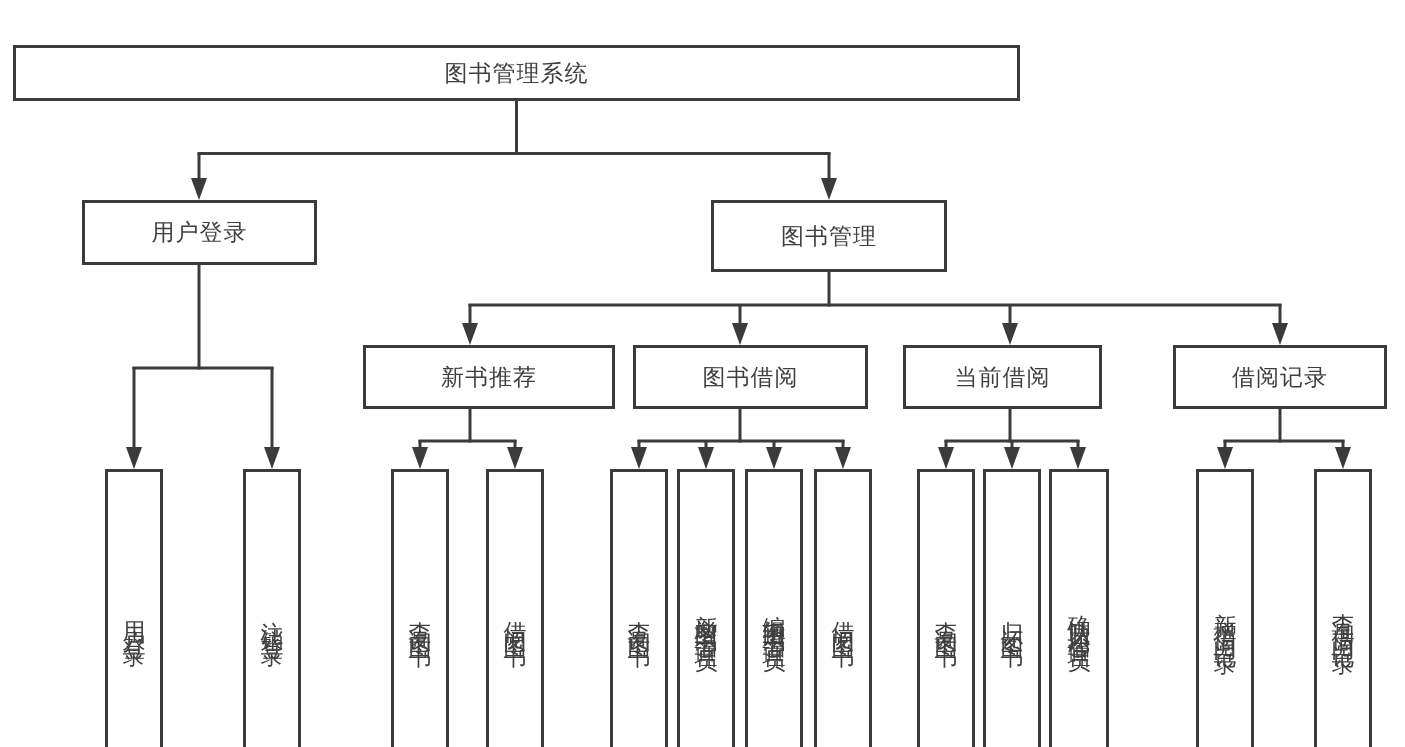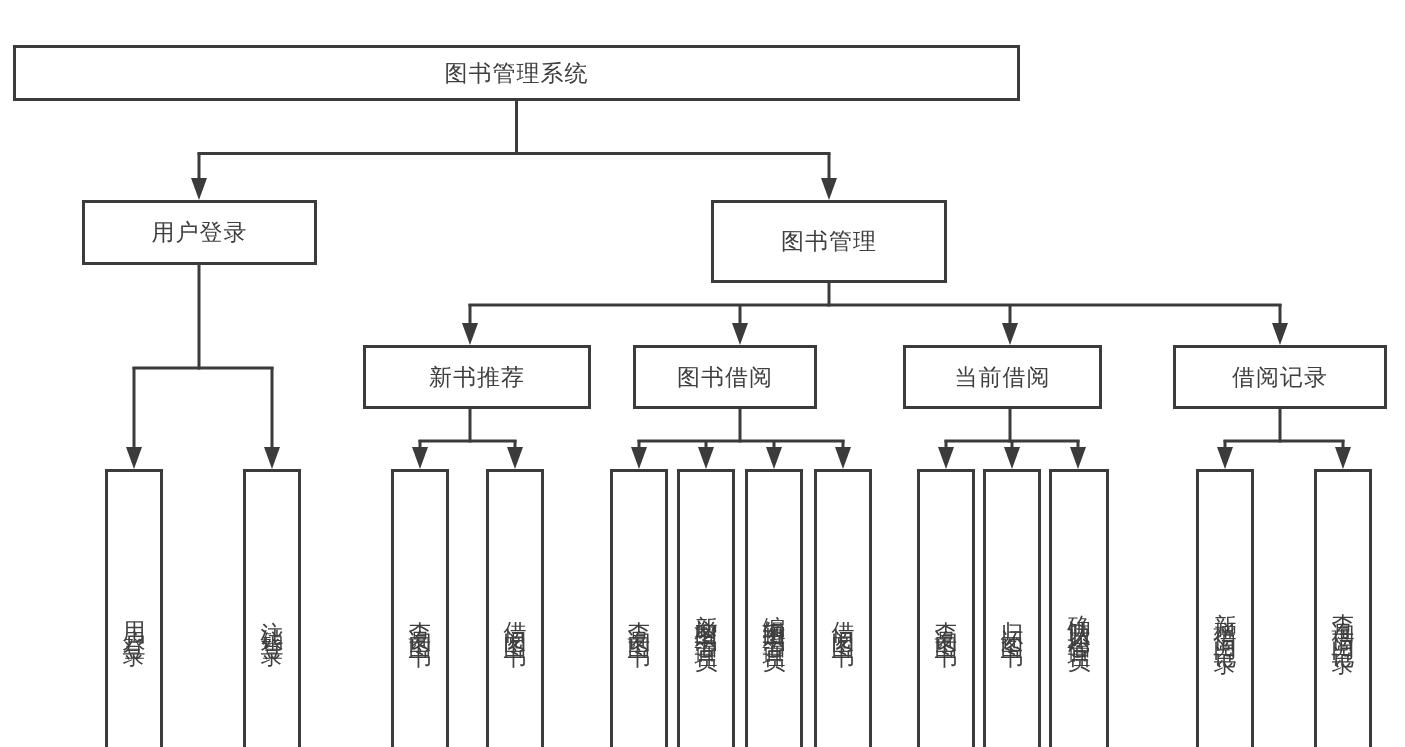--- a/index.html
+++ b/index.html
@@ -119,24 +119,24 @@
       <polygon points="1012,437 1004,415 1020,415"></polygon>
       <polygon points="1078,437 1070,415 1086,415"></polygon>
       <polygon points="1225,437 1217,415 1233,415"></polygon>
       <polygon points="1343,437 1335,415 1351,415"></polygon>
     </g>
   </svg>
 
   <div class="node" style="left:13px; top:13px; width:1007px; height:56px;">图书管理系统</div>
 
   <div class="node" style="left:82px; top:168px; width:235px; height:65px;">用户登录</div>
-  <div class="node" style="left:711px; top:168px; width:236px; height:83px;">图书管理</div>
+  <div class="node" style="left:711px; top:168px; width:236px; height:72px;">图书管理</div>
 
-  <div class="node" style="left:363px; top:313px; width:228px; height:64px;">新书推荐</div>
-  <div class="node" style="left:633px; top:313px; width:184px; height:64px;">图书借阅</div>
+  <div class="node" style="left:363px; top:313px; width:252px; height:64px;">新书推荐</div>
+  <div class="node" style="left:633px; top:313px; width:235px; height:64px;">图书借阅</div>
   <div class="node" style="left:903px; top:313px; width:199px; height:64px;">当前借阅</div>
   <div class="node" style="left:1173px; top:313px; width:214px; height:64px;">借阅记录</div>
 
   <div class="node leaf" style="left:105px; top:437px; width:58px; height:300px;">用户登录</div>
   <div class="node leaf" style="left:243px; top:437px; width:58px; height:300px;">注销登录</div>
 
   <div class="node leaf" style="left:391px; top:437px; width:58px; height:300px;">查询图书</div>
   <div class="node leaf" style="left:486px; top:437px; width:58px; height:300px;">借阅图书</div>
 
   <div class="node leaf" style="left:610px; top:437px; width:58px; height:300px;">查询图书</div>

